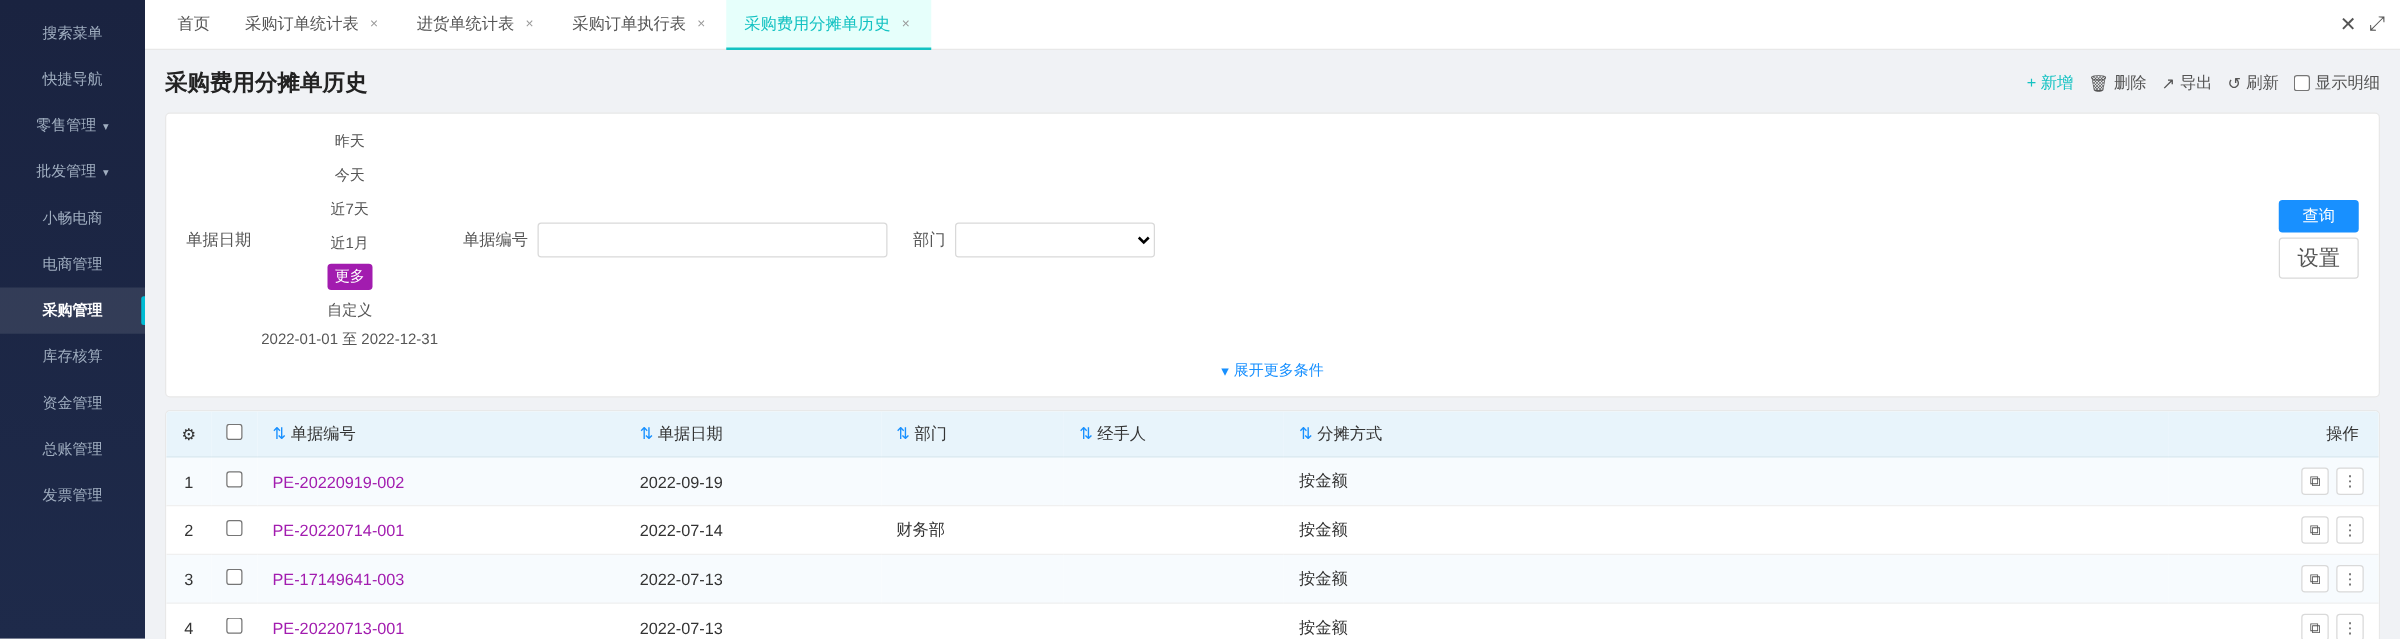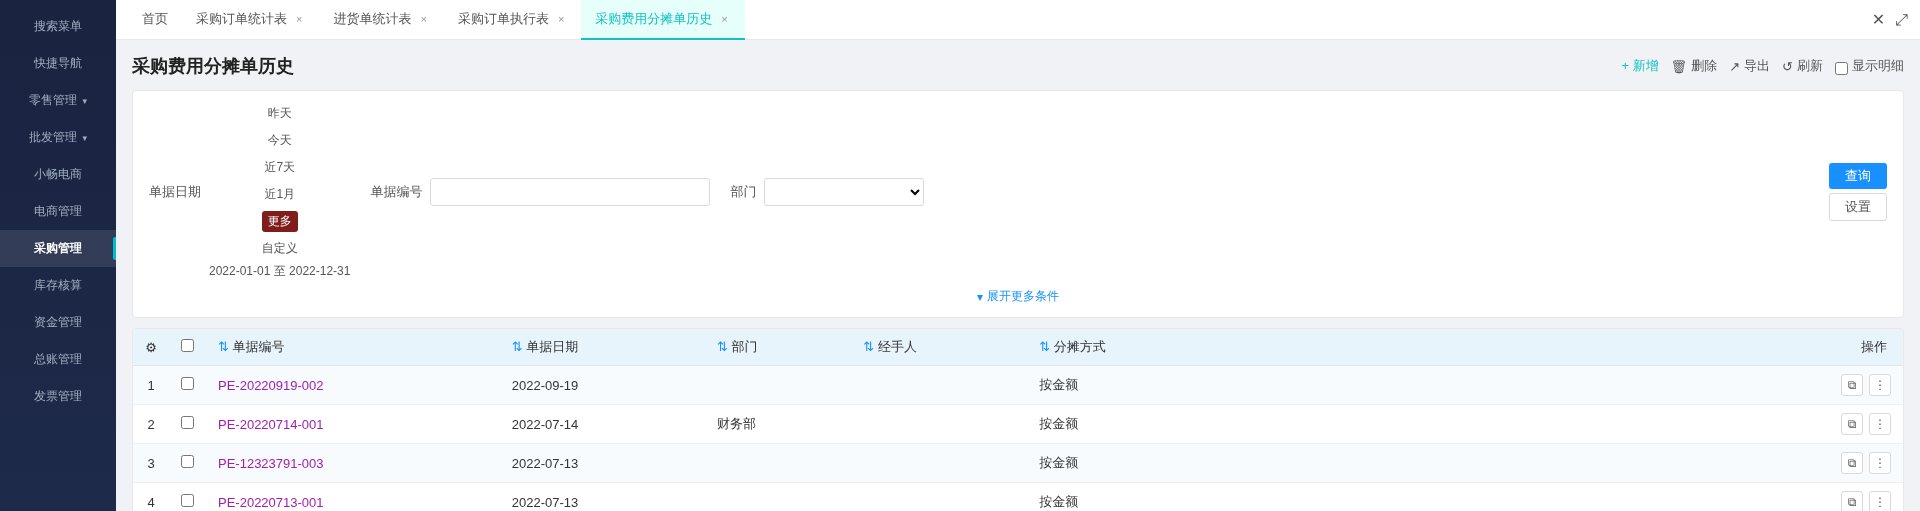--- a/index.html
+++ b/index.html
@@ -142,21 +142,21 @@
       align-items: center;
       gap: 4px;
       cursor: pointer;
       color: #555;
     }
     .toolbar-btn-add {
       color: #13c2c2;
     }
     .show-cols {
       display: flex;
-      align-items: flex-end;
+      align-items: center;
       gap: 4px;
     }
     .show-cols input { cursor: pointer; }
 
     
     .filter-area {
       background: #fff;
       border-radius: 4px;
       padding: 12px 16px;
       margin-bottom: 10px;
@@ -230,21 +230,21 @@
       cursor: pointer;
       font-size: 13px;
     }
     .setting-btn {
       background: #fff;
       color: #555;
       border: 1px solid #d9d9d9;
       border-radius: 3px;
       padding: 4px 14px;
       cursor: pointer;
-      font-size: 13px;
+      font-size: 17px;
     }
     .expand-more {
       display: flex;
       align-items: center;
       justify-content: center;
       gap: 4px;
       color: #1890ff;
       cursor: pointer;
       font-size: 12px;
       margin-top: 8px;
@@ -423,21 +423,21 @@
       <div class="filter-row">
 
         <div class="filter-item">
           <span class="filter-label">单据日期</span>
           <div class="filter-date-block">
             <div class="filter-date-shortcuts">
               <span class="date-btn">昨天</span>
               <span class="date-btn">今天</span>
               <span class="date-btn">近7天</span>
               <span class="date-btn">近1月</span>
-              <span class="date-btn active-tag" style="background:#7f1d1d;color:#fff;padding:2px 6px;border-radius:3px;">更多</span>
+              <span class="date-btn active-tag" style="background:#a21caf;color:#fff;padding:2px 6px;border-radius:3px;">更多</span>
               <span class="date-btn">自定义</span>
             </div>
             <div class="date-range">2022-01-01 至 2022-12-31</div>
           </div>
         </div>
 
         <div class="filter-item">
           <span class="filter-label">单据编号</span>
           <input class="filter-input" type="text" style="">
         </div>
@@ -534,21 +534,21 @@
         <button class="row-action-btn" title="更多">⋮</button>
       </div>
     </td>
   </tr>
             <tr>
     <td class="center">3</td>
     <td class="checkbox-col center">
       <input type="checkbox" style="">
     </td>
     <td>
-      <a class="link-text">PE-12323791-003</a>
+      <a class="link-text">PE-17149641-003</a>
     </td>
     <td>2022-07-13</td>
     <td></td>
     <td></td>
     <td>按金额</td>
     <td style="text-align:right;">
       <div class="row-actions" style="justify-content:flex-end;">
         <button class="row-action-btn" title="复制">⧉</button>
         <button class="row-action-btn" title="更多">⋮</button>
       </div>

